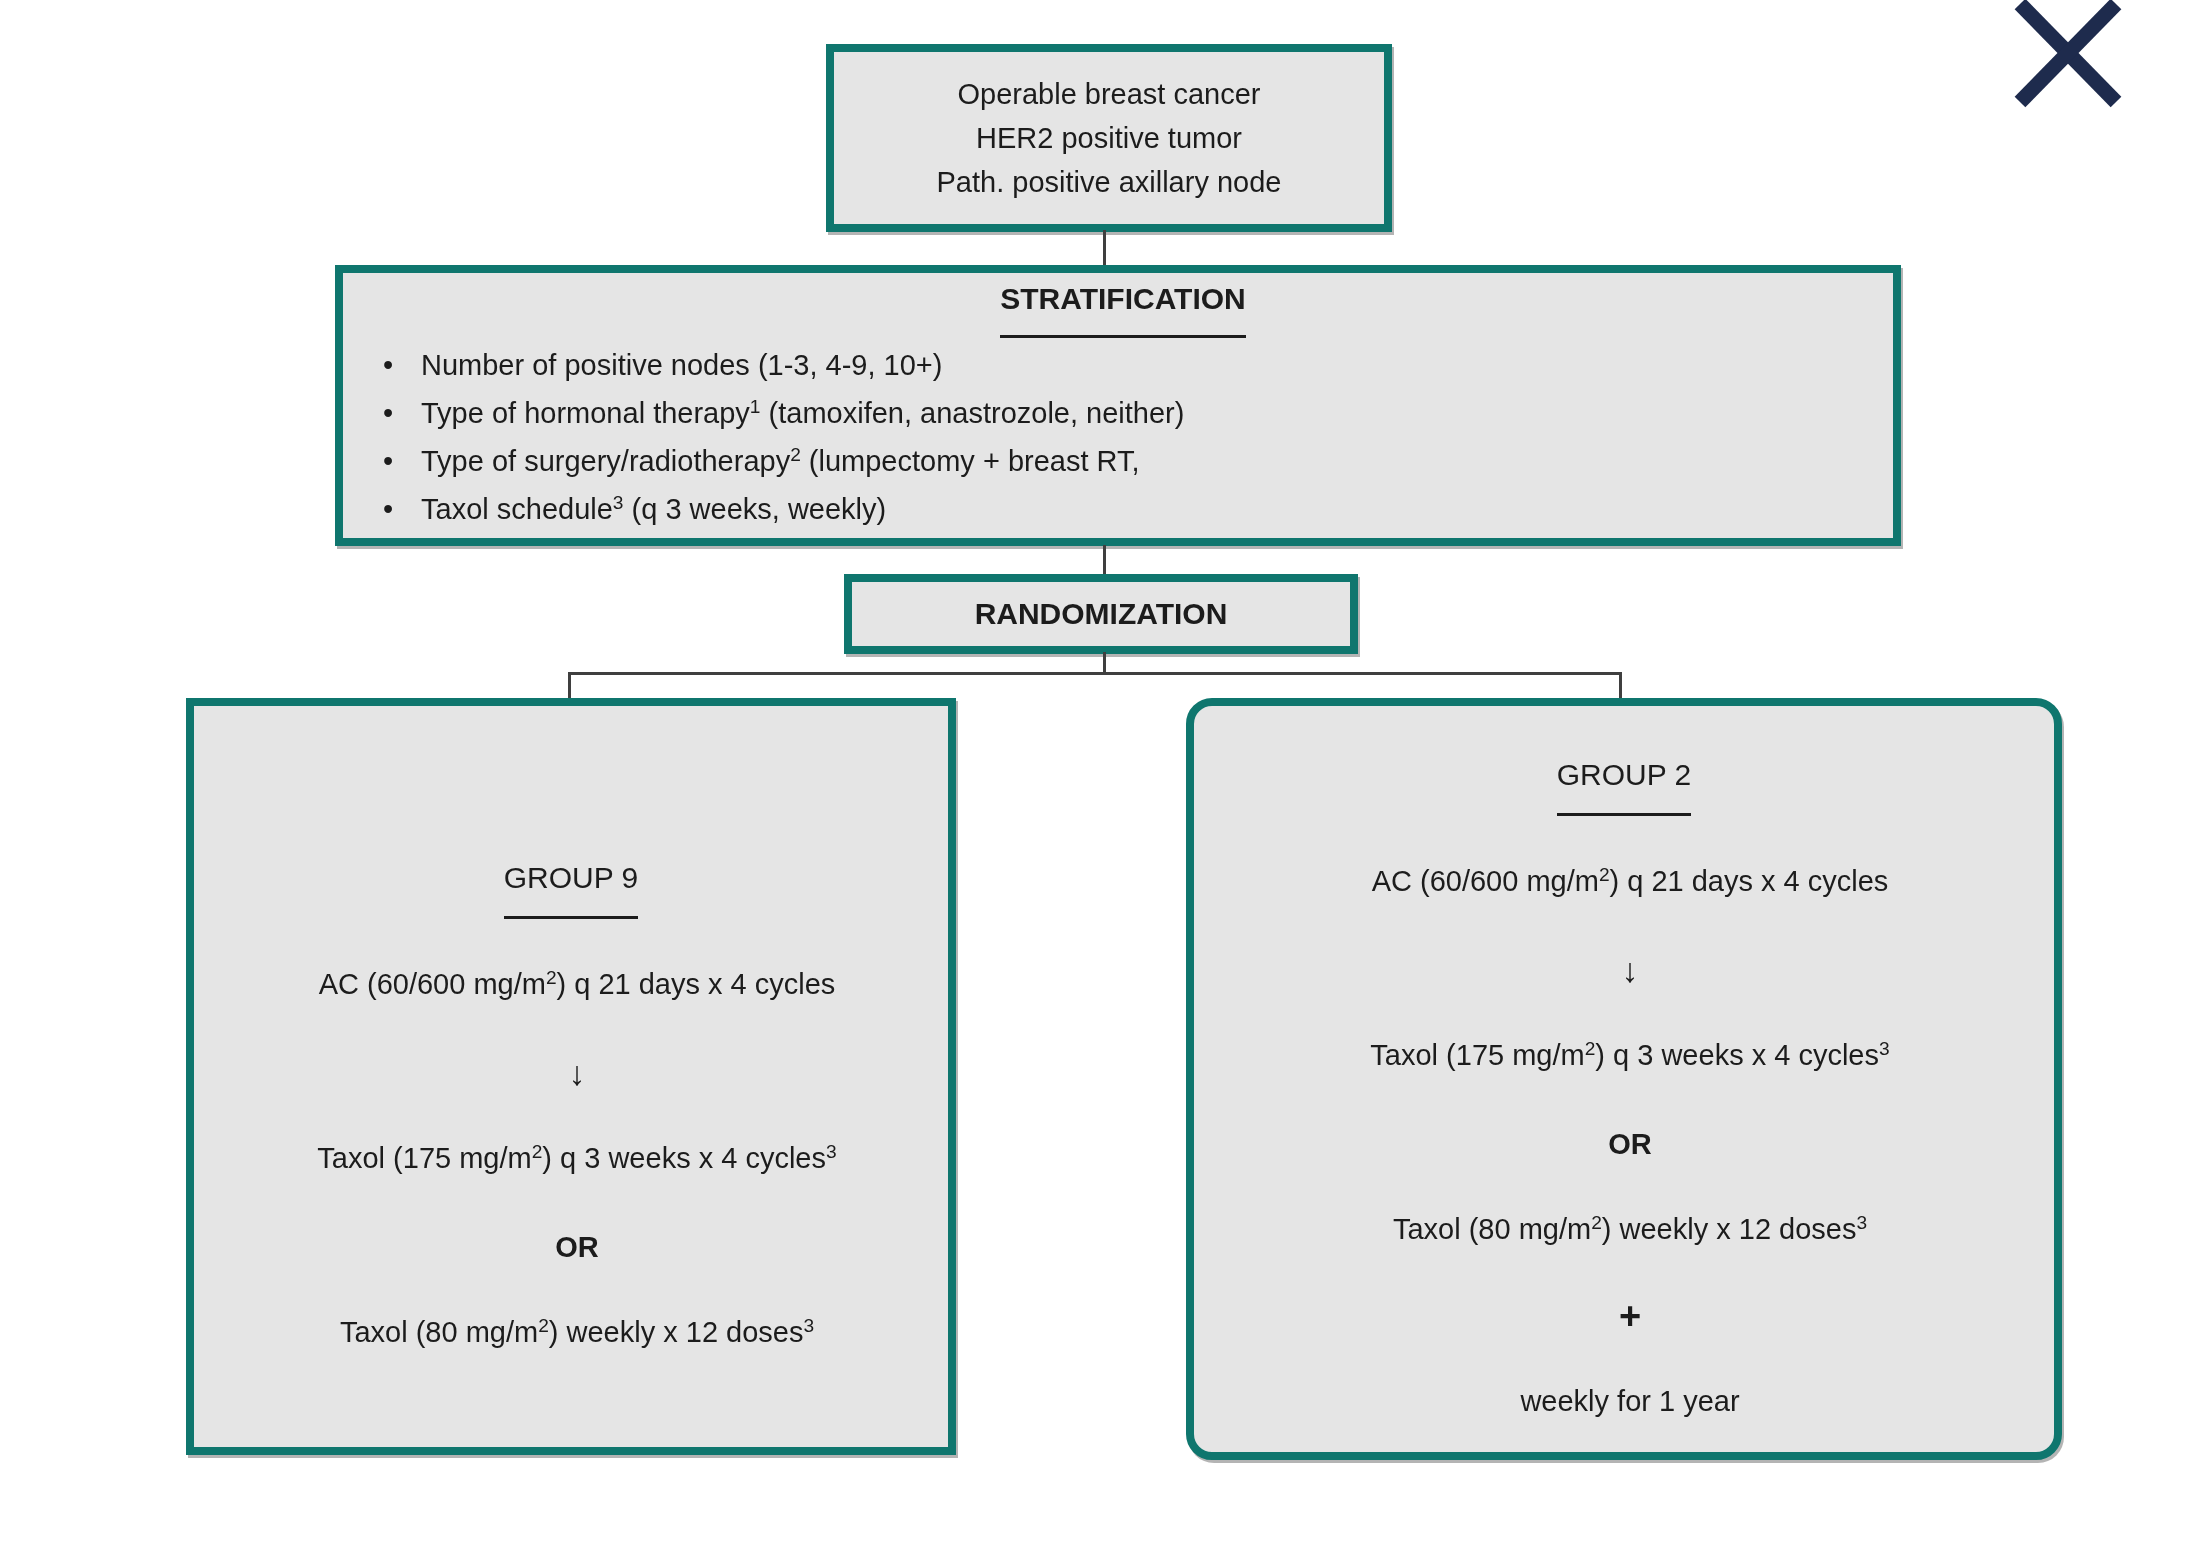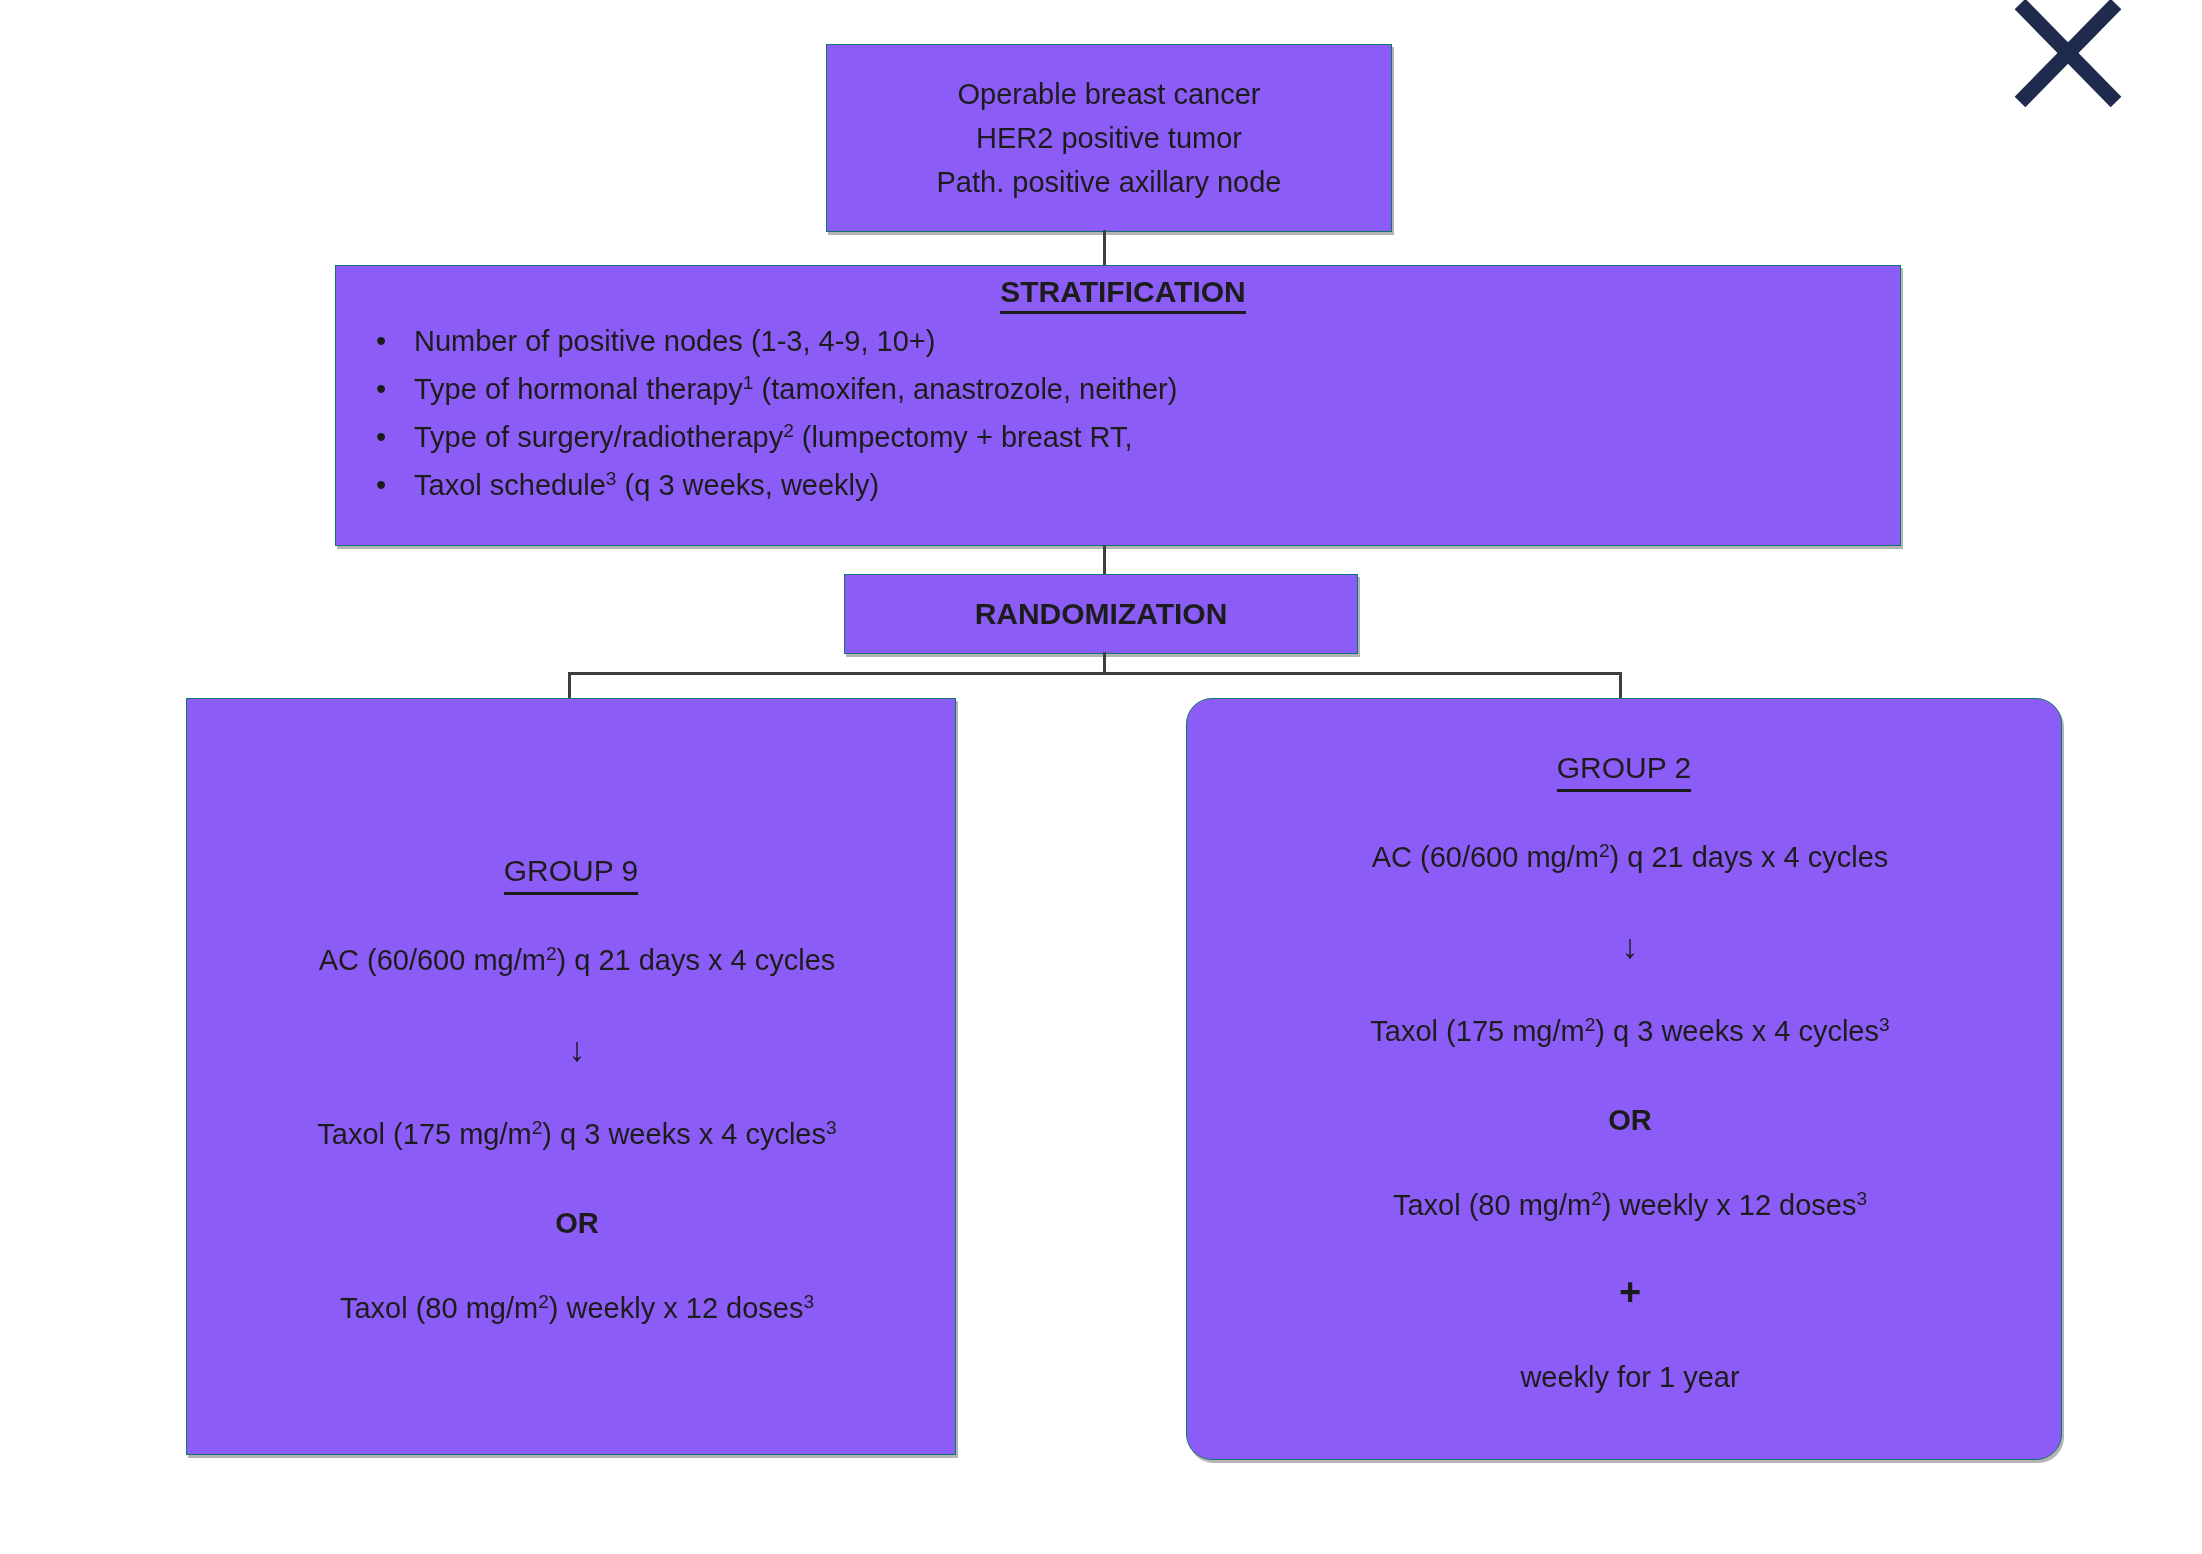--- a/index.html
+++ b/index.html
@@ -1,27 +1,27 @@
 <!DOCTYPE html>
 <html><head>
 <meta charset="utf-8">
 <style>
   html,body{margin:0;padding:0;background:#ffffff;}
   .canvas{
     position:relative;width:2202px;height:1554px;background:#ffffff;
     font-family:"Liberation Sans", sans-serif;color:#1c1c1c;overflow:hidden;
   }
   .box{
-    position:absolute;background:#8b5cf6;border:1px solid #0f766e;
+    position:absolute;background:#e5e5e5;border:8px solid #0f766e;
     box-sizing:border-box;box-shadow:2px 3px 0 rgba(140,140,140,0.65);
   }
   .vline{position:absolute;width:3px;background:#3f3f3f;}
   .hline{position:absolute;height:3px;background:#3f3f3f;}
   .bold{font-weight:bold;}
-  .u{display:inline-block;border-bottom:3px solid #1c1c1c;padding-bottom:1px;}
+  .u{display:inline-block;border-bottom:3px solid #1c1c1c;padding-bottom:18px;}
   .sup{font-size:0.66em;position:relative;top:-0.5em;}
 
   .top-box{
     left:826px;top:44px;width:566px;height:188px;
     display:flex;flex-direction:column;justify-content:center;align-items:center;
     font-size:29px;line-height:44px;text-align:center;
   }
 
   .strat-box{left:335px;top:265px;width:1566px;height:281px;padding:8px 20px 0 30px;font-size:29px;}
   .strat-title{text-align:center;line-height:36px;font-weight:bold;font-size:30px;}

